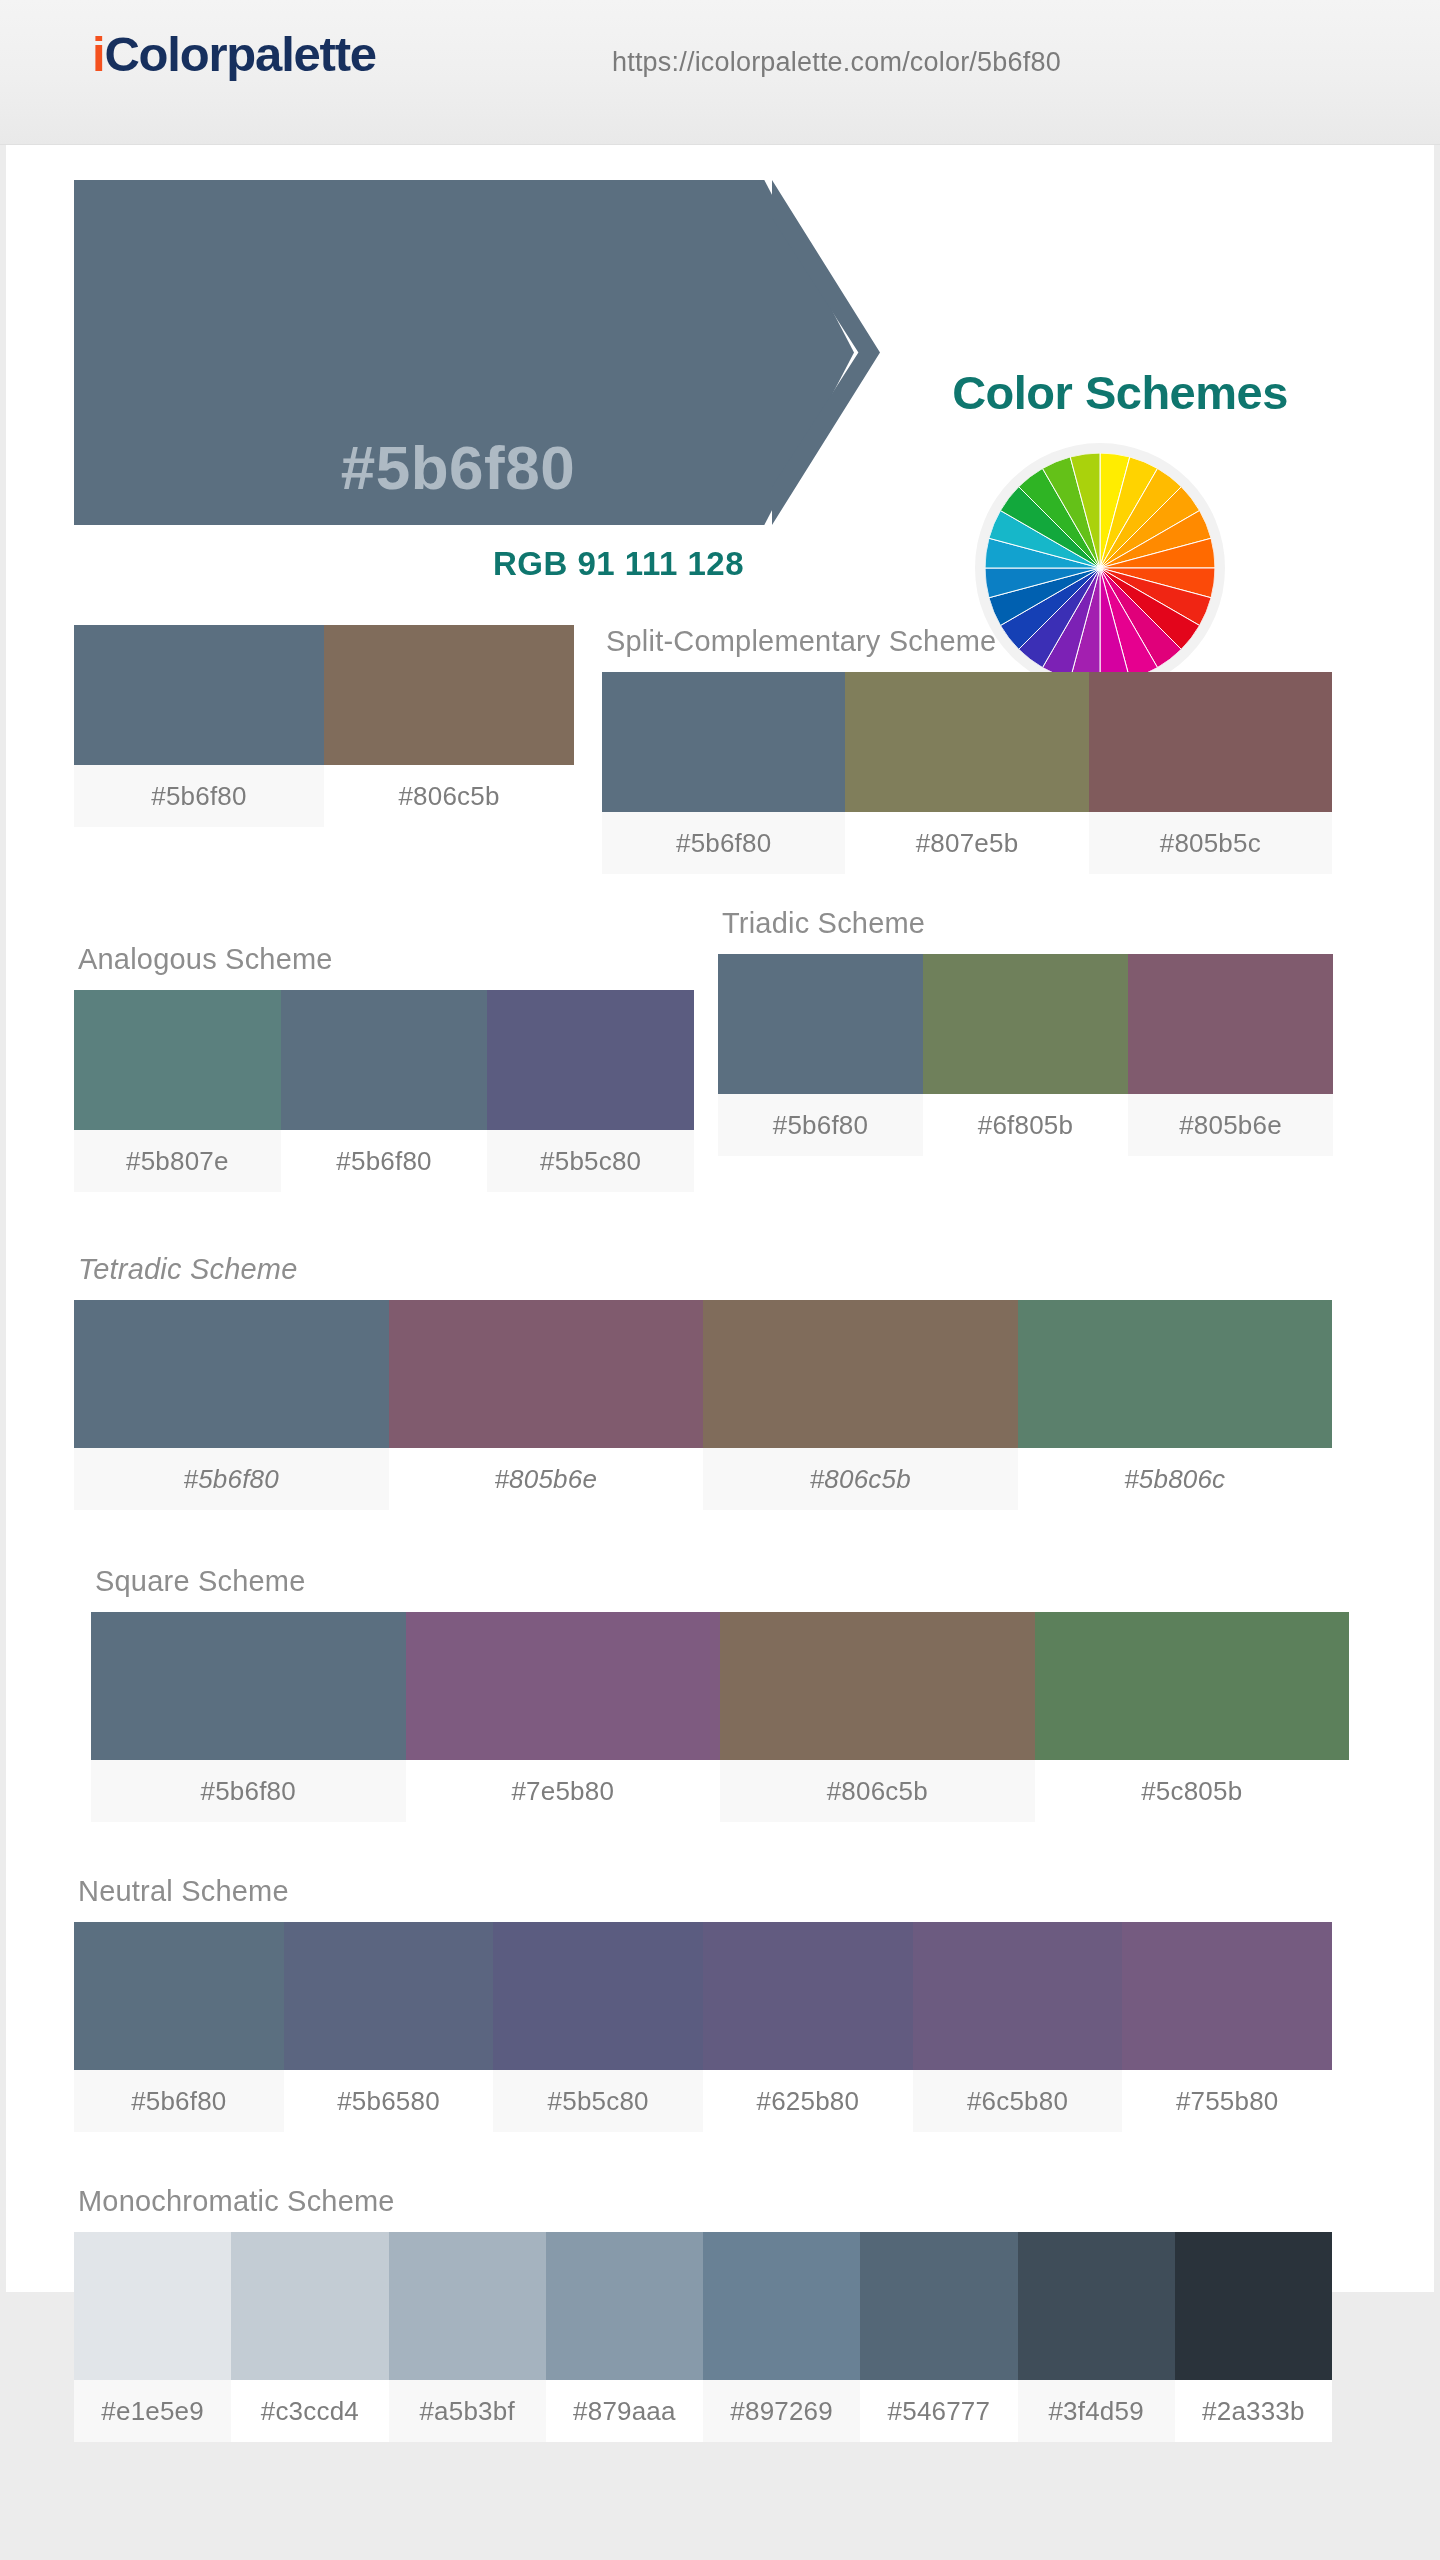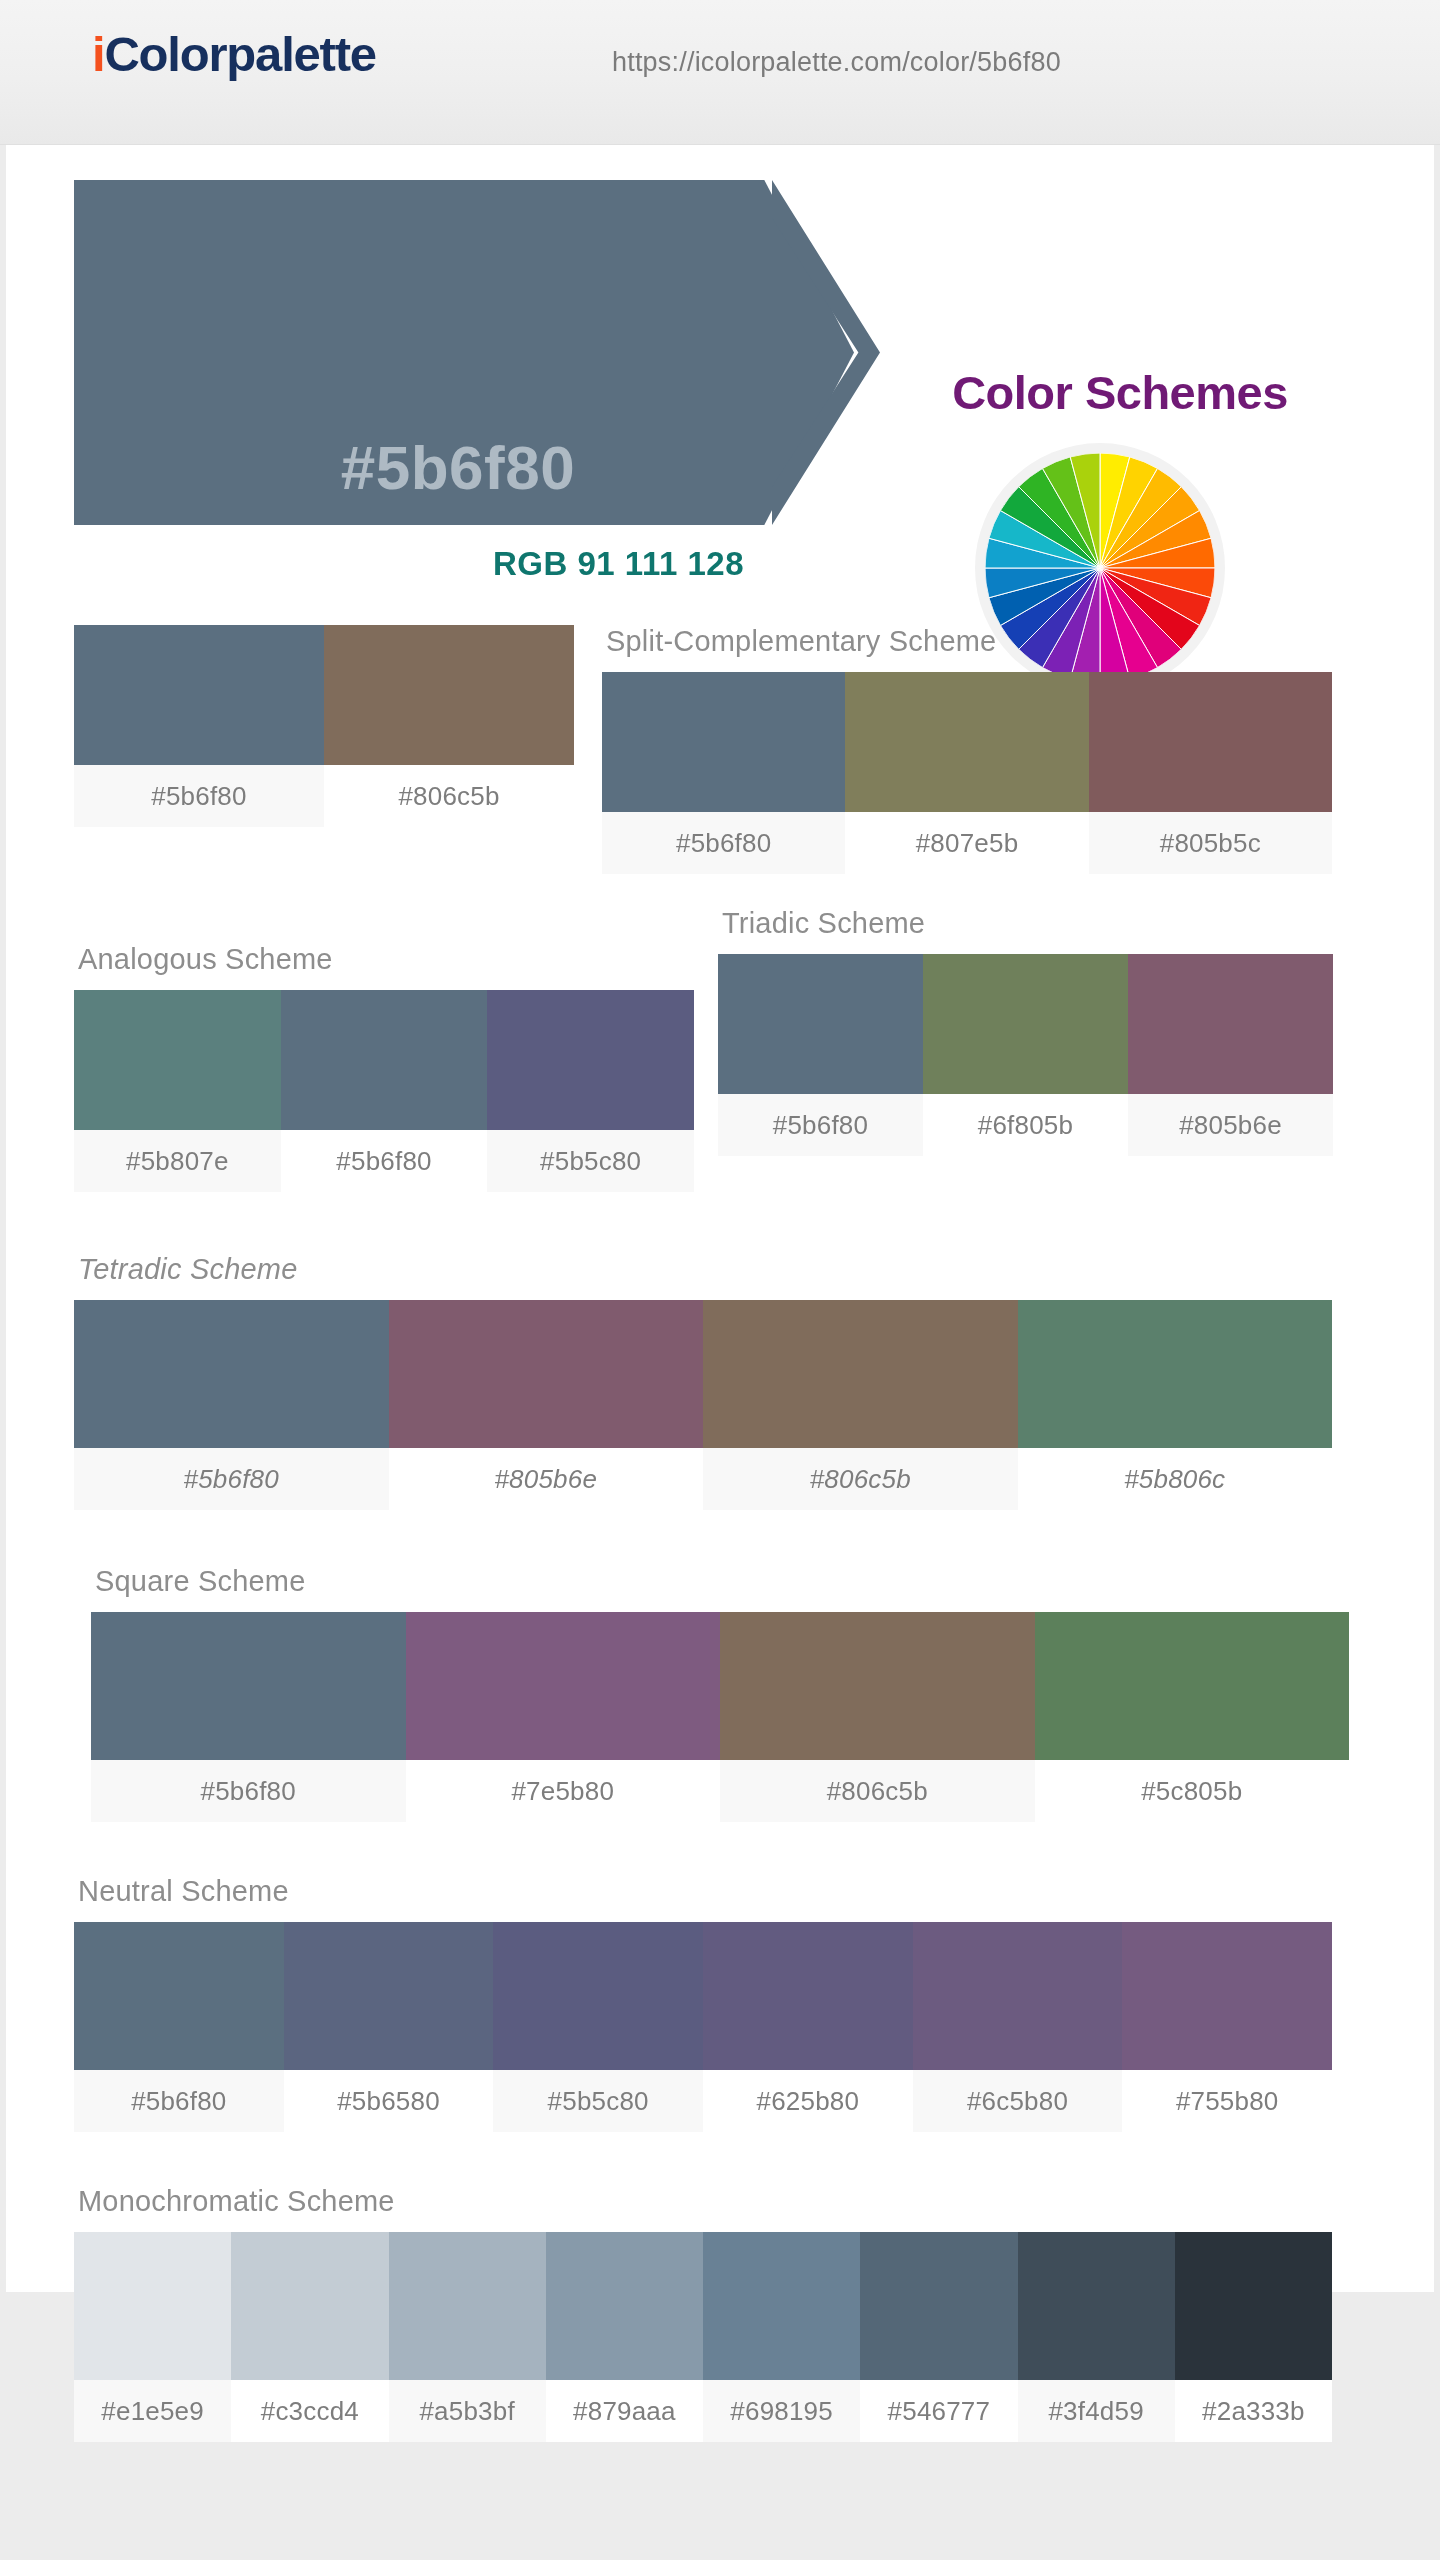--- a/index.html
+++ b/index.html
@@ -122,21 +122,21 @@
     font-family: "Liberation Sans", sans-serif;
   }
   .schemes-title {
     position: absolute;
     left: 860px;
     top: 195px;
     width: 520px;
     text-align: center;
     font-size: 47px;
     font-weight: bold;
-    color: #701a75;
+    color: #0f766e;
     letter-spacing: -0.5px;
     font-family: "Liberation Sans", sans-serif;
   }
   .wheel-wrap {
     position: absolute;
     left: 975px;
     top: 273px;
     width: 250px;
     height: 250px;
     border-radius: 50%;
@@ -415,21 +415,21 @@
         <div class="swatch-col">
           <div class="swatch-chip" style="background: rgb(165, 179, 191);"></div>
           <div class="swatch-label alt">#a5b3bf</div>
         </div>
         <div class="swatch-col">
           <div class="swatch-chip" style="background: rgb(135, 154, 170);"></div>
           <div class="swatch-label plain">#879aaa</div>
         </div>
         <div class="swatch-col">
           <div class="swatch-chip" style="background: rgb(105, 129, 149);"></div>
-          <div class="swatch-label alt">#698195</div>
+          <div class="swatch-label alt">#897269</div>
         </div>
         <div class="swatch-col">
           <div class="swatch-chip" style="background: rgb(84, 103, 119);"></div>
           <div class="swatch-label plain">#546777</div>
         </div>
         <div class="swatch-col">
           <div class="swatch-chip" style="background: rgb(63, 77, 89);"></div>
           <div class="swatch-label alt">#3f4d59</div>
         </div>
         <div class="swatch-col">

